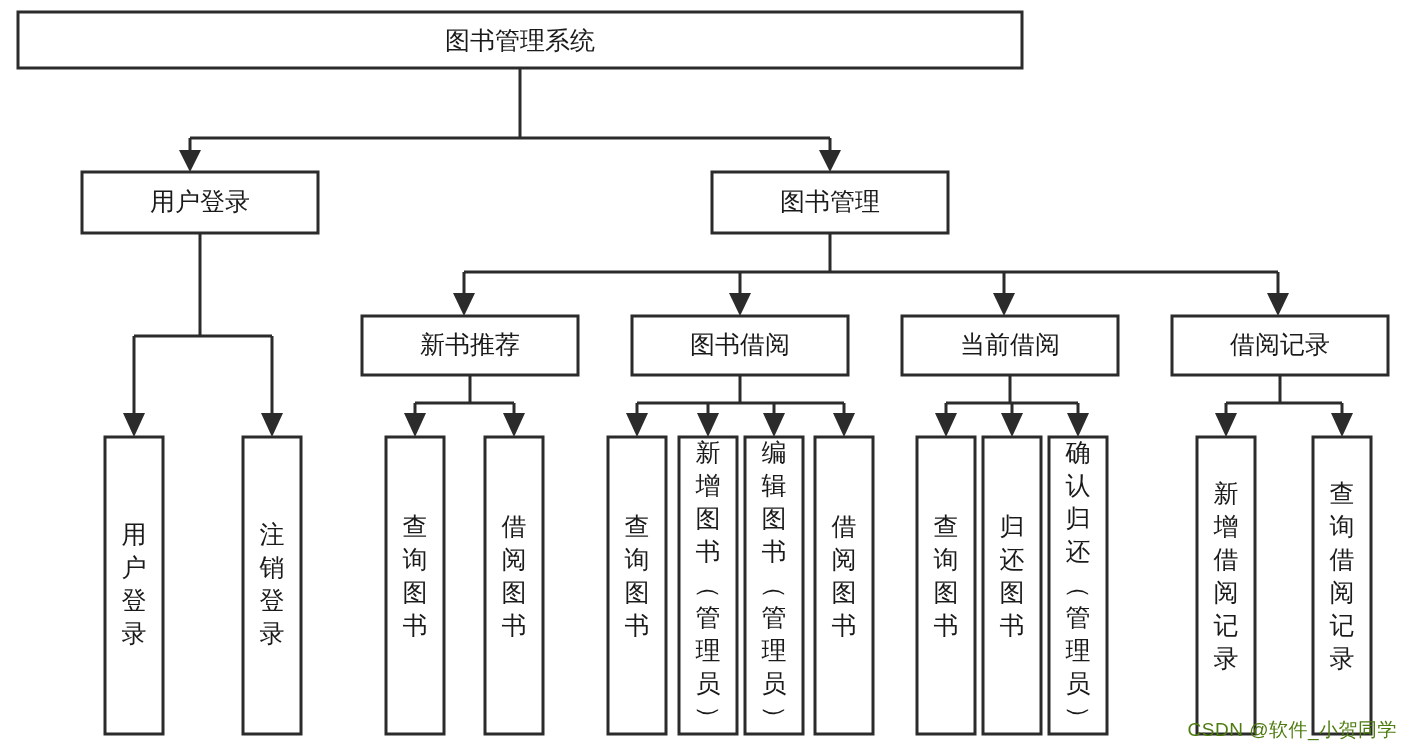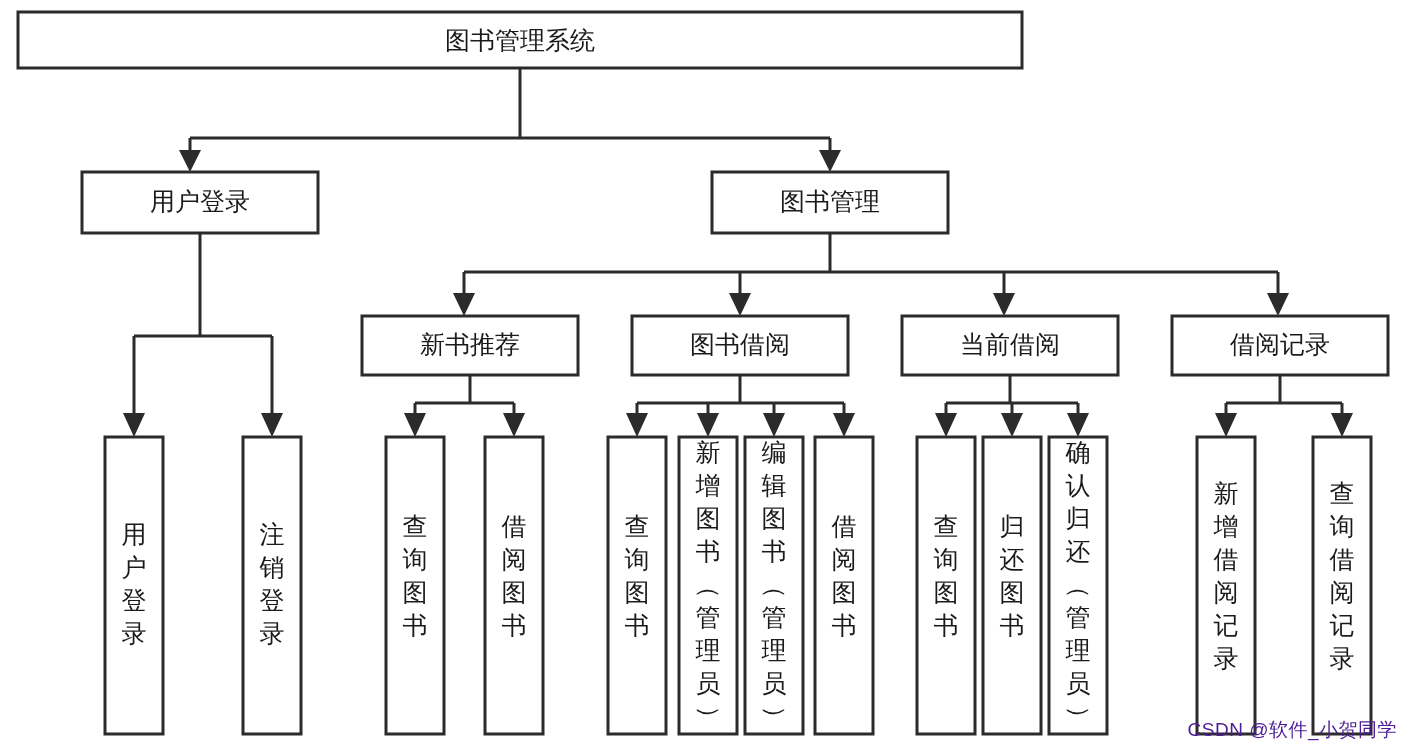--- a/index.html
+++ b/index.html
@@ -53,21 +53,21 @@
     font-size: 25px;
     fill: #1a1a1a;
     text-anchor: middle;
   }
   .watermark {
     position: absolute;
     right: 8px;
     bottom: 4px;
     font-family: "Liberation Sans", "DejaVu Sans", sans-serif;
     font-size: 19px;
-    color: #4c1d95;
+    color: #4d7c0f;
     white-space: nowrap;
     letter-spacing: 0.5px;
   }
 </style>
 </head>
 <body>
 
 <div id="diagram-root">
 
   <svg class="tree" viewBox="0 0 1405 747" xmlns="http://www.w3.org/2000/svg">

